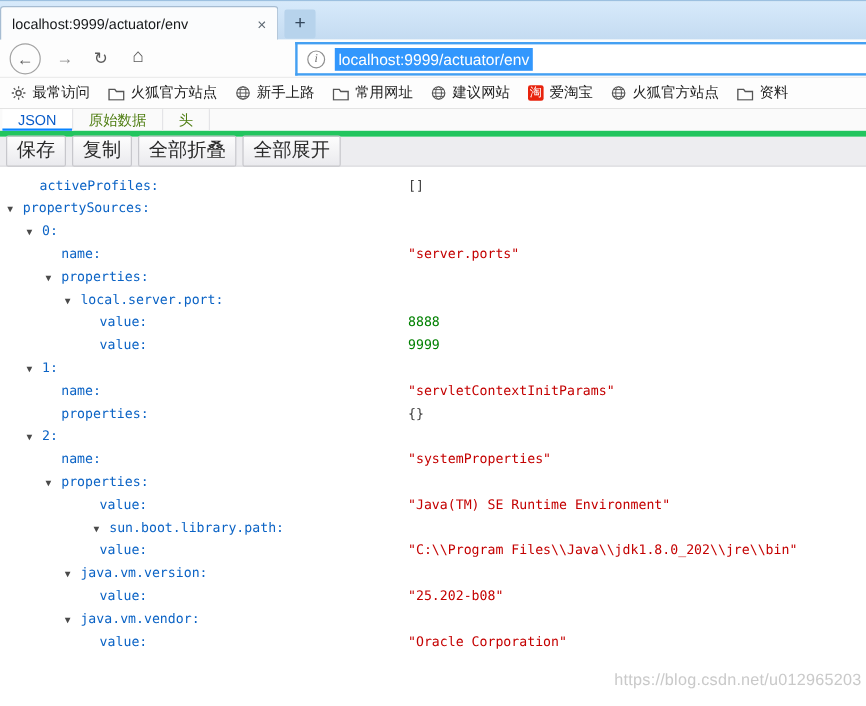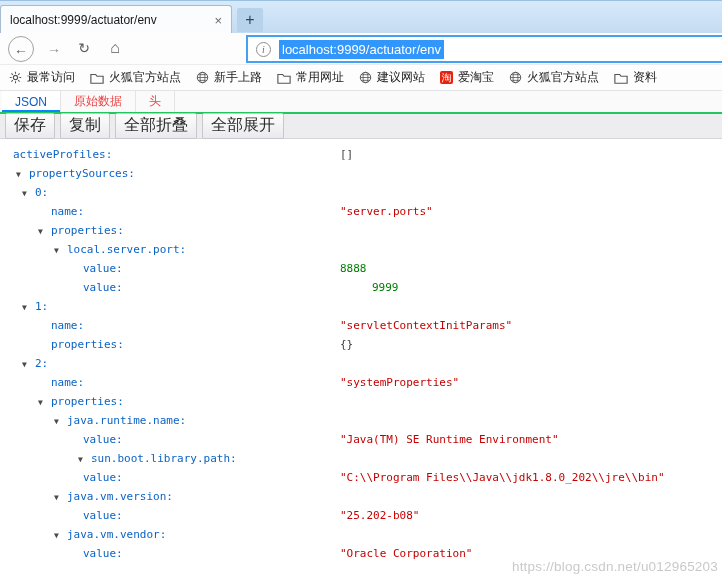--- a/index.html
+++ b/index.html
@@ -41,23 +41,23 @@
   
   .bmbar { height:26px; background:#fdfdfd; border-bottom:1px solid #e3e3e3;
     display:flex; align-items:center; padding-left:9px; gap:15px;
     font-size:12px; color:#1c1c1c; white-space:nowrap; }
   .bm { display:flex; align-items:center; gap:5px; }
   .bmicon svg { display:block; }
   .tao { display:inline-block; width:13px; height:13px; border-radius:2px;
     color:#fff; font-size:10px; line-height:13px; text-align:center; }
 
   
-  .vtabs { height:23px; background:#fafafa; border-bottom:2px solid #22c55e;
+  .vtabs { height:23px; background:#fafafa; border-bottom:5px solid #22c55e;
     display:flex; align-items:stretch; padding-left:2px; }
-  .vtab { padding:0 13px; font-size:12px; color:#ef4444; display:flex;
+  .vtab { padding:0 13px; font-size:12px; color:#4d7c0f; display:flex;
     align-items:center; border-right:1px solid #e4e4e7; }
   .vtab.active { color:#0a5cc8; background:#fff;
     box-shadow: inset 0 -2px 0 #0a84ff; }
 
   
   .vtools { height:25px; background:#ededf0; border-bottom:1px solid #d6d6da;
     display:flex; align-items:center; padding-left:5px; gap:5px; }
   .vbtn { font-size:16px; color:#2a2a2a; font-family:"Liberation Sans", sans-serif;
     background:linear-gradient(#fdfdfd,#eaeaee); border:1px solid #c7c7cc;
     border-radius:2px; padding:1px 8px 2px; }
@@ -171,35 +171,34 @@
   </div>
 
 <div class="vtools" id="vtools">
     <button class="vbtn">保存</button>
     <button class="vbtn">复制</button>
     <button class="vbtn">全部折叠</button>
     <button class="vbtn">全部展开</button>
   </div>
 
 <div class="tree" id="tree">
-    <div class="trow" style="padding-left: 0;"><span class="arrow"></span><span class="key" style="color: rgb(11, 99, 197);">activeProfiles:</span><span class="val" style="color: rgb(63, 63, 63);">[]</span></div>
-    <div class="trow" style="padding-left: 16px;"><span class="arrow">▼</span><span class="key" style="color: rgb(11, 99, 197);">propertySources:</span></div>
+    <div class="trow" style="padding-left: 20px;"><span class="arrow"></span><span class="key" style="color: rgb(11, 99, 197);">activeProfiles:</span><span class="val" style="color: rgb(63, 63, 63);">[]</span></div>
+    <div class="trow" style="padding-left: 6px;"><span class="arrow">▼</span><span class="key" style="color: rgb(11, 99, 197);">propertySources:</span></div>
     <div class="trow" style="padding-left: 22px;"><span class="arrow">▼</span><span class="key" style="color: rgb(11, 99, 197);">0:</span></div>
     <div class="trow" style="padding-left: 38px;"><span class="arrow"></span><span class="key" style="color: rgb(11, 99, 197);">name:</span><span class="val" style="color: rgb(196, 0, 0);">"server.ports"</span></div>
     <div class="trow" style="padding-left: 38px;"><span class="arrow">▼</span><span class="key" style="color: rgb(11, 99, 197);">properties:</span></div>
     <div class="trow" style="padding-left: 54px;"><span class="arrow">▼</span><span class="key" style="color: rgb(11, 99, 197); margin-top: 39px;">local.server.port:</span></div>
     <div class="trow" style="padding-left: 70px;"><span class="arrow"></span><span class="key" style="color: rgb(11, 99, 197);">value:</span><span class="val" style="color: rgb(0, 128, 0);">8888</span></div>
-    <div class="trow" style="padding-left: 70px;"><span class="arrow"></span><span class="key" style="color: rgb(11, 99, 197);">value:</span><span class="val" style="color: rgb(0, 128, 0); margin-left: 32px;">9999</span></div>
+    <div class="trow" style="padding-left: 70px;"><span class="arrow"></span><span class="key" style="color: rgb(11, 99, 197);">value:</span><span class="val" style="color: rgb(0, 128, 0);">9999</span></div>
     <div class="trow" style="padding-left: 22px;"><span class="arrow">▼</span><span class="key" style="color: rgb(11, 99, 197);">1:</span></div>
     <div class="trow" style="padding-left: 38px;"><span class="arrow"></span><span class="key" style="color: rgb(11, 99, 197);">name:</span><span class="val" style="color: rgb(196, 0, 0);">"servletContextInitParams"</span></div>
     <div class="trow" style="padding-left: 38px;"><span class="arrow"></span><span class="key" style="color: rgb(11, 99, 197);">properties:</span><span class="val" style="color: rgb(63, 63, 63);">{}</span></div>
     <div class="trow" style="padding-left: 22px;"><span class="arrow">▼</span><span class="key" style="color: rgb(11, 99, 197);">2:</span></div>
     <div class="trow" style="padding-left: 38px;"><span class="arrow"></span><span class="key" style="color: rgb(11, 99, 197);">name:</span><span class="val" style="color: rgb(196, 0, 0);">"systemProperties"</span></div>
     <div class="trow" style="padding-left: 38px;"><span class="arrow">▼</span><span class="key" style="color: rgb(11, 99, 197);">properties:</span></div>
-    <div class="trow" style="padding-left: 54px;"><span class="arrow">▼</span><span class="key" style="color: rgb(11, 99, 197);">java.runtime.name:</span></div>
     <div class="trow" style="padding-left: 70px;"><span class="arrow"></span><span class="key" style="color: rgb(11, 99, 197);">value:</span><span class="val" style="color: rgb(196, 0, 0);">"Java(TM) SE Runtime Environment"</span></div>
     <div class="trow" style="padding-left: 78px;"><span class="arrow">▼</span><span class="key" style="color: rgb(11, 99, 197);">sun.boot.library.path:</span></div>
     <div class="trow" style="padding-left: 70px;"><span class="arrow"></span><span class="key" style="color: rgb(11, 99, 197);">value:</span><span class="val" style="color: rgb(196, 0, 0);">"C:\\Program Files\\Java\\jdk1.8.0_202\\jre\\bin"</span></div>
     <div class="trow" style="padding-left: 54px;"><span class="arrow">▼</span><span class="key" style="color: rgb(11, 99, 197);">java.vm.version:</span></div>
     <div class="trow" style="padding-left: 70px;"><span class="arrow"></span><span class="key" style="color: rgb(11, 99, 197);">value:</span><span class="val" style="color: rgb(196, 0, 0);">"25.202-b08"</span></div>
     <div class="trow" style="padding-left: 54px;"><span class="arrow">▼</span><span class="key" style="color: rgb(11, 99, 197);">java.vm.vendor:</span></div>
     <div class="trow" style="padding-left: 70px;"><span class="arrow"></span><span class="key" style="color: rgb(11, 99, 197);">value:</span><span class="val" style="color: rgb(196, 0, 0);">"Oracle Corporation"</span></div>
   </div>
 
 <div class="watermark">https://blog.csdn.net/u012965203</div>

